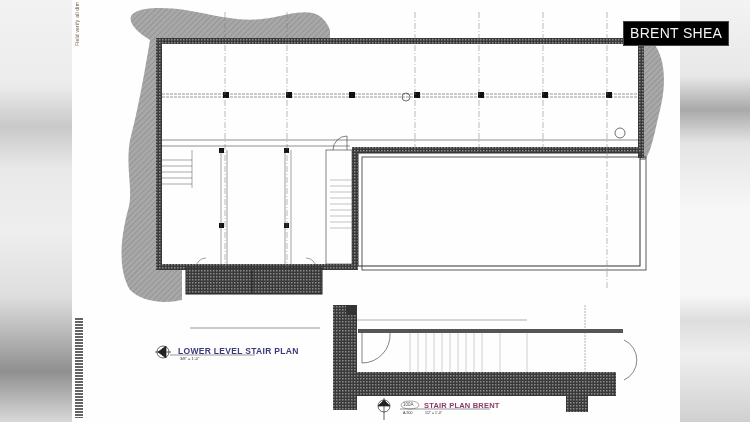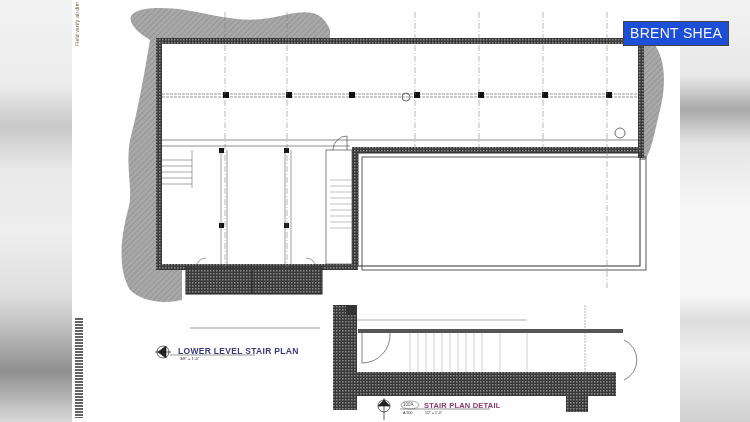--- a/index.html
+++ b/index.html
@@ -9,21 +9,21 @@
      background:linear-gradient(180deg,#f2f2f2 0%,#ececec 20%,#c9c9c9 30%,#e9e9e9 40%,#eeeeee 55%,#dedede 70%,#bdbdbd 78%,#8f8f8f 88%,#d9d9d9 100%); }
   .edge-right { position:absolute; left:680px; top:0; width:70px; height:422px;
      background:linear-gradient(180deg,#f3f3f3 0%,#e8e8e8 18%,#a9a9a9 26%,#e5e5e5 34%,#f7f7f7 50%,#f7f7f7 70%,#dddddd 76%,#efefef 84%,#d0d0d0 100%); }
   .paper { position:absolute; left:72px; top:0; width:608px; height:422px; background:#fefefe; }
   .side-note { position:absolute; left:74px; top:2px; writing-mode:vertical-rl; transform:rotate(180deg);
      font-size:5px; color:#6a5a3a; letter-spacing:0.2px; }
   .side-block { position:absolute; left:75px; top:318px; width:8px; height:100px;
      background:repeating-linear-gradient(180deg,#222 0 2px,#fff 2px 3px); opacity:.7; }
   svg.plan { position:absolute; left:0; top:0; }
   .name-bug { position:absolute; left:623px; top:21px; height:23px; padding:0 6px;
-     background:#1d4ed8; color:#f4f4f4; font-size:14px; line-height:23px; letter-spacing:0.3px;
+     background:#000000; color:#f4f4f4; font-size:14px; line-height:23px; letter-spacing:0.3px;
      border:1px solid #444; }
   .title { position:absolute; font-weight:bold; color:#3a3a7a; }
   .t1 { left:178px; top:346px; font-size:8.5px; letter-spacing:0.3px; }
   .t1-scale { left:180px; top:356px; font-size:4px; color:#333; font-weight:normal; }
   .t2 { left:424px; top:401px; font-size:7.5px; color:#8a3a6a; letter-spacing:0.2px; }
   .t2-ref { left:403px; top:402px; font-size:4.5px; color:#555; font-weight:normal; }
   .t2-sheet { left:403px; top:411px; font-size:3.5px; color:#333; font-weight:normal; }
   .t2-scale { left:425px; top:411px; font-size:3.5px; color:#333; font-weight:normal; }
 </style>
 </head>
@@ -160,18 +160,18 @@
     <circle cx="384" cy="406" r="6"></circle>
       <line x1="384" y1="398" x2="384" y2="420"></line>
     <path d="M378,406 L384,400 L390,406 Z" fill="#222"></path>
   </g>
   <ellipse cx="410" cy="405" rx="9" ry="4" fill="none" stroke="#555" stroke-width="0.5"></ellipse>
   <line x1="400" y1="409" x2="490" y2="409" stroke="#333" stroke-width="0.5"></line>
 </svg>
 
 <div class="title t1">LOWER LEVEL STAIR PLAN</div>
 <div class="title t1-scale">3/8" = 1'-0"</div>
-<div class="title t2">STAIR PLAN DETAIL</div>
+<div class="title t2">STAIR PLAN BRENT</div>
 <div class="title t2-ref">100A</div>
 <div class="title t2-sheet">A-900</div>
 <div class="title t2-scale">1/2" = 1'-0"</div>
 
 <div class="name-bug">BRENT SHEA</div>
 
 </body></html>

